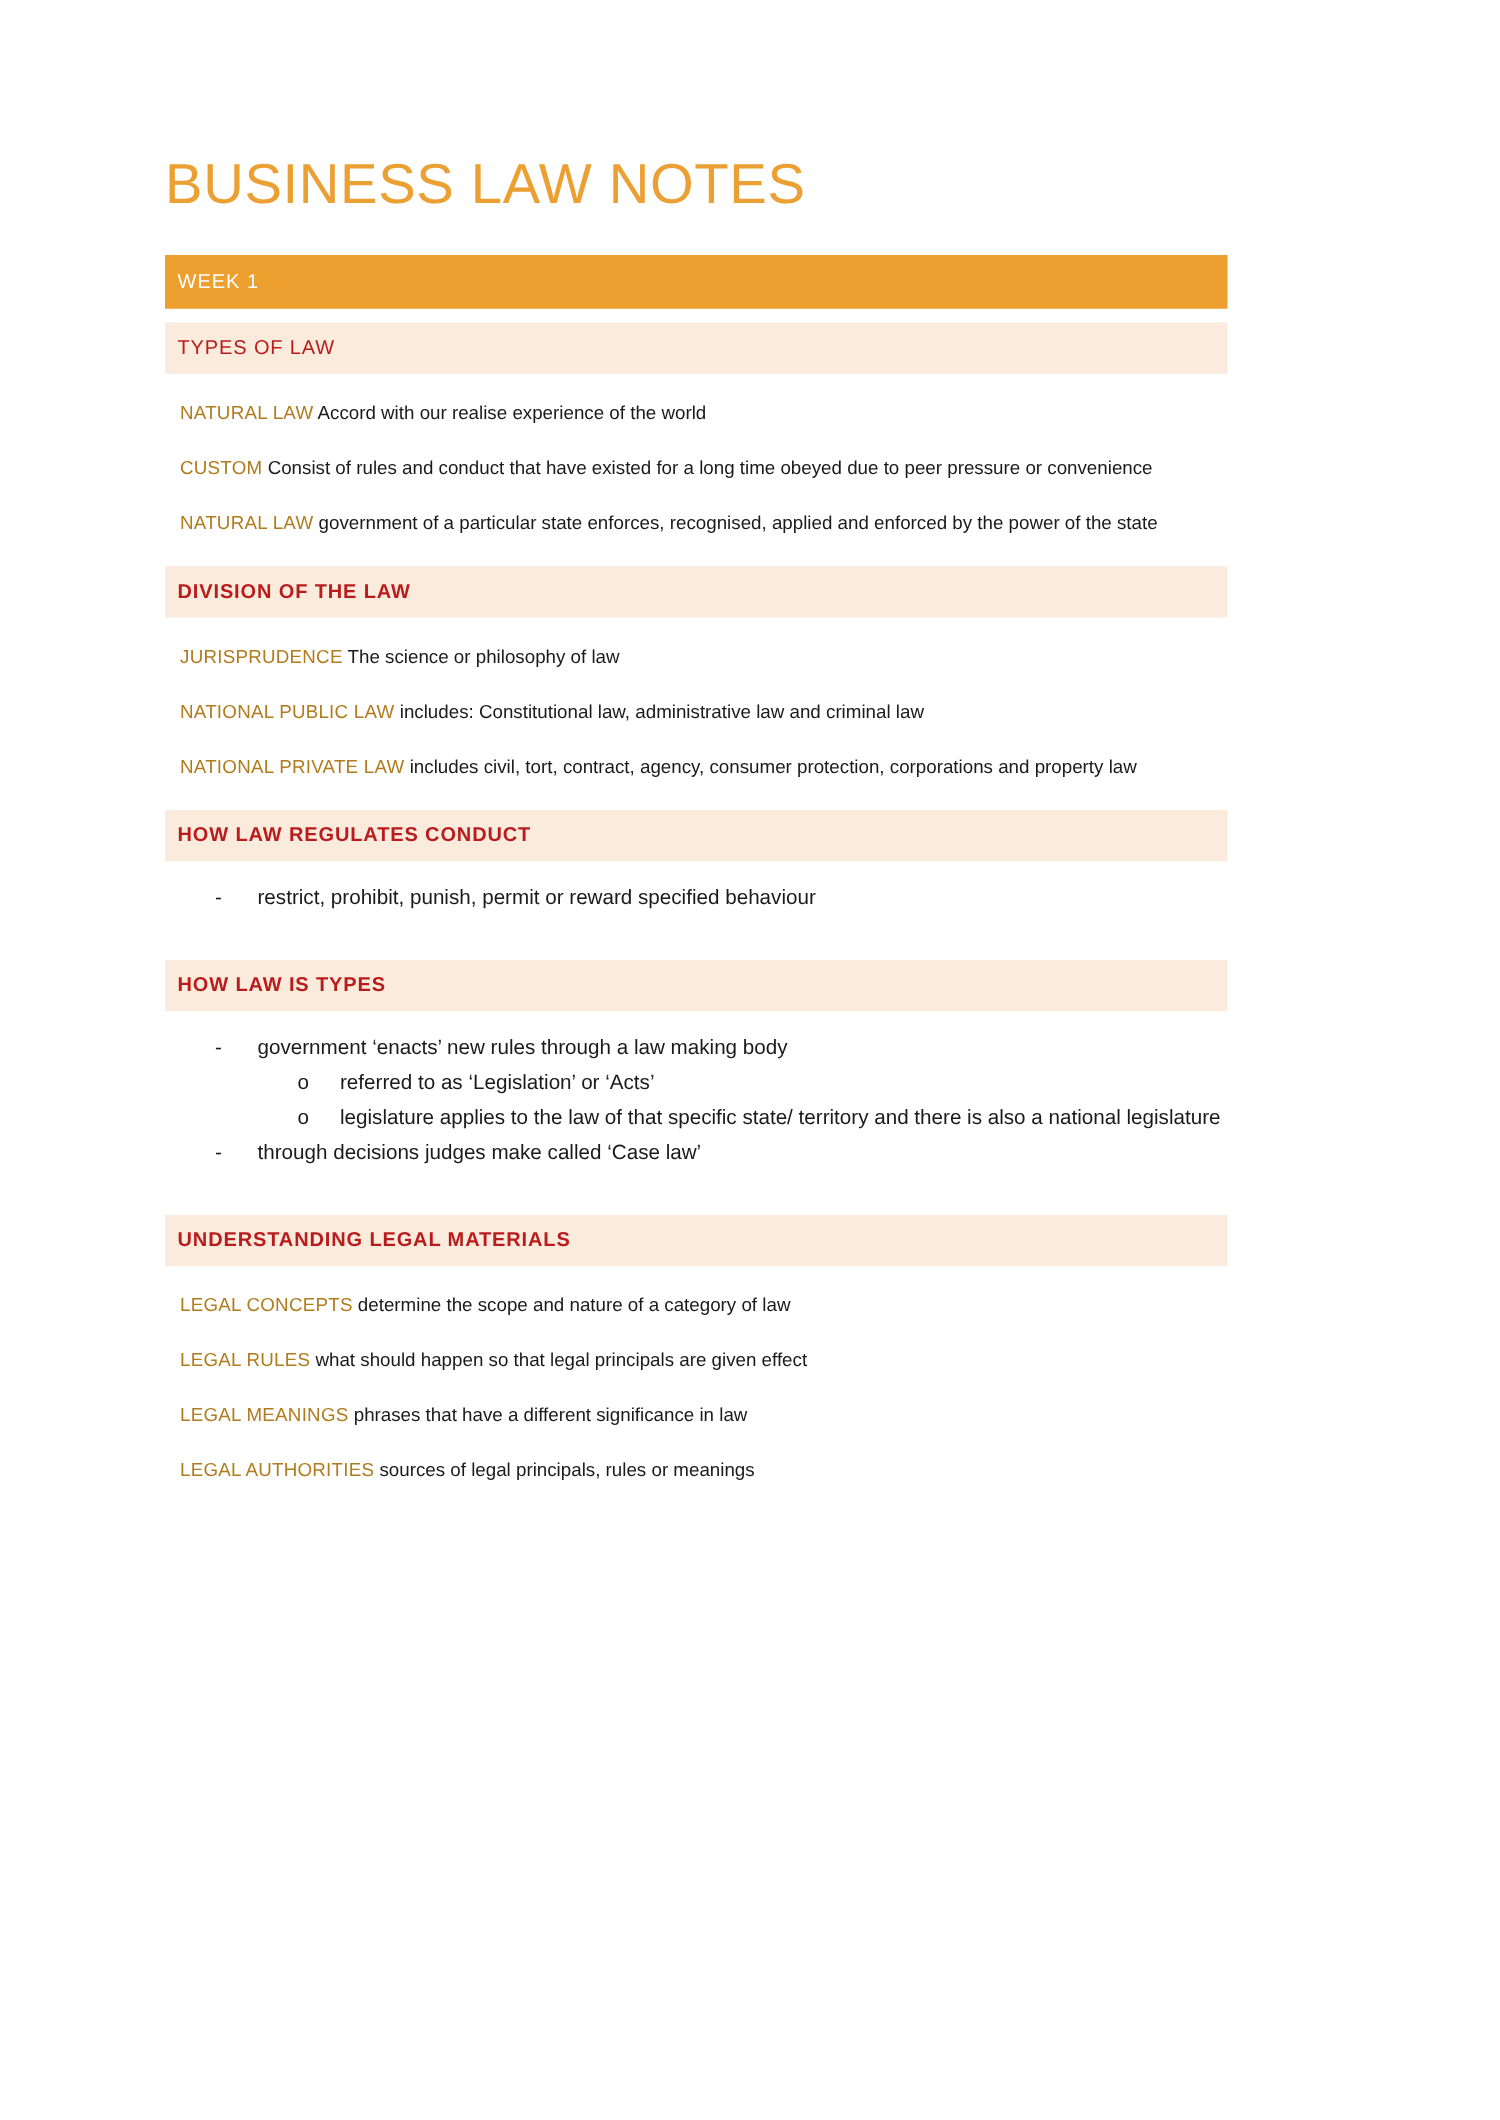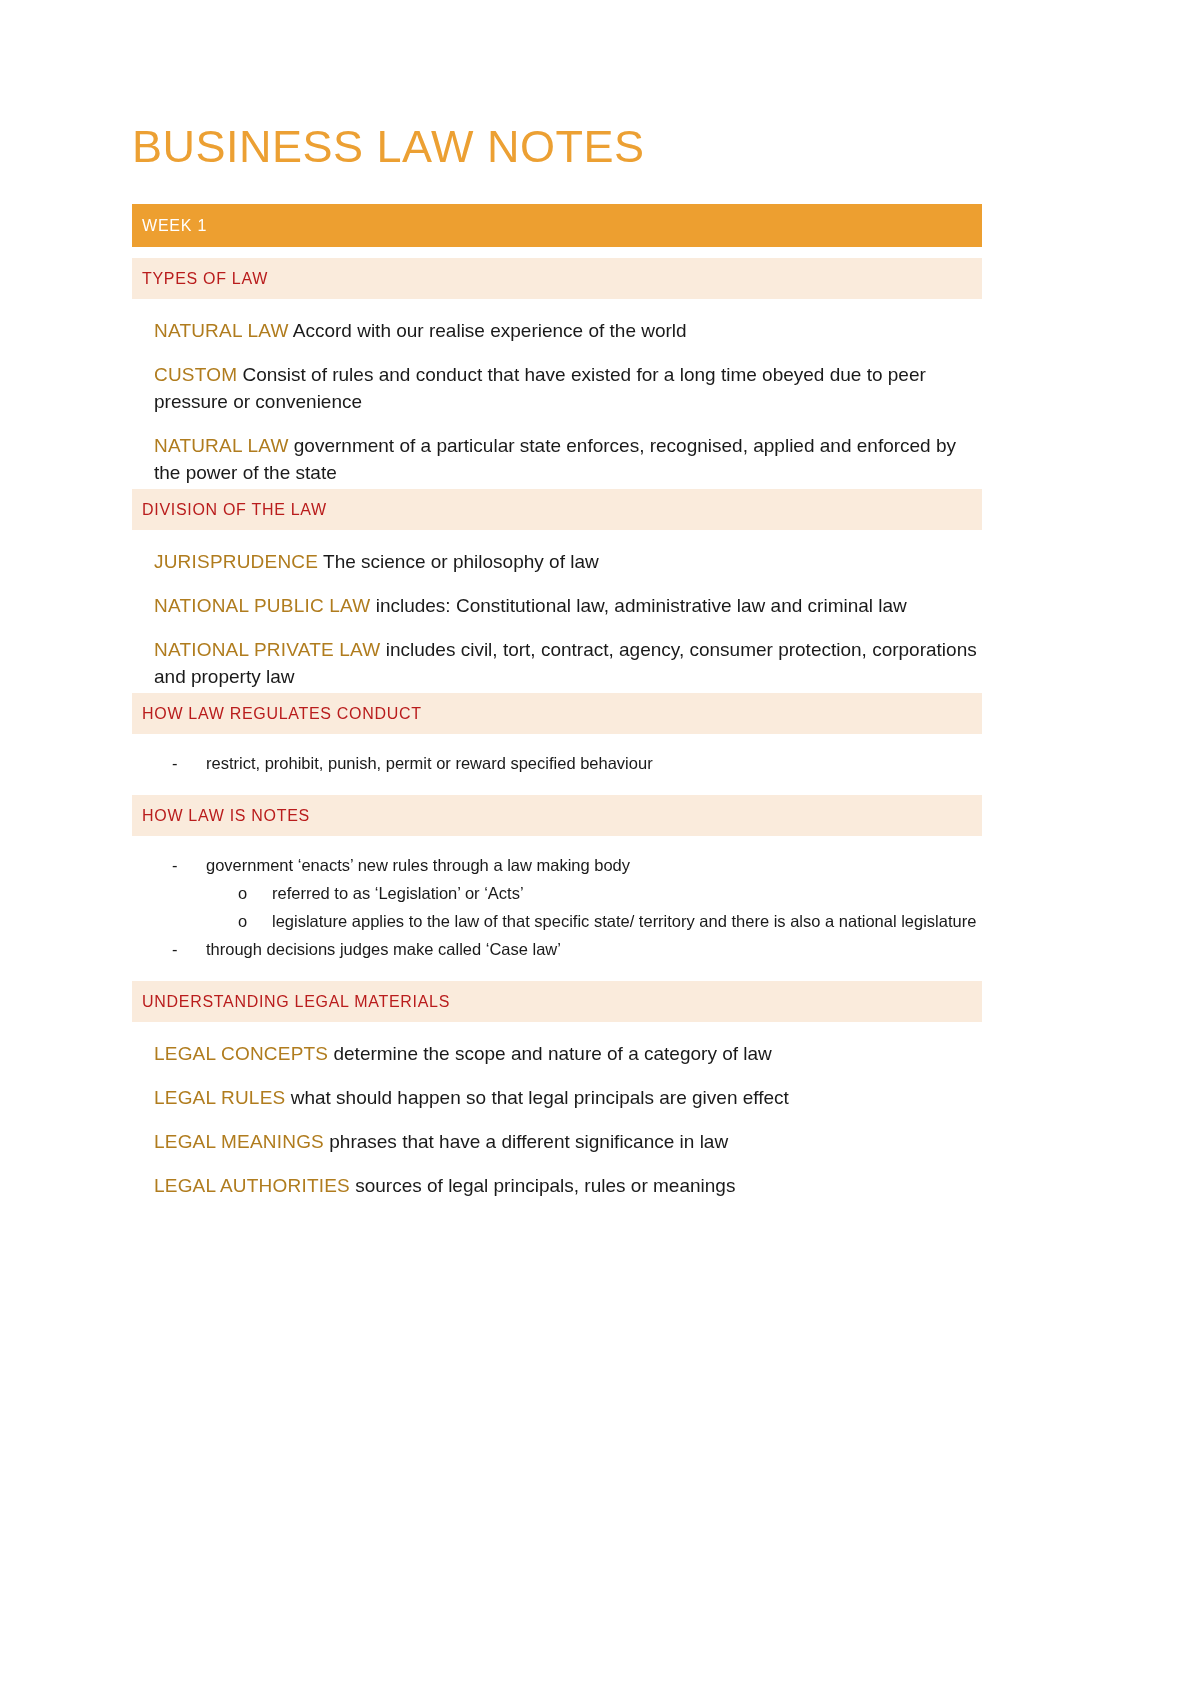--- a/index.html
+++ b/index.html
@@ -60,24 +60,24 @@
     font-size: 16px;
     letter-spacing: 0.7px;
     line-height: 19px;
     padding: 11px 0 11px 10px;
     margin: 0;
     font-weight: 400;
   }
 
   
   .para {
-    font-size: 19px;
+    font-size: 15px;
     line-height: 27px;
     color: #1a1a1a;
-    margin: 17px 0 0 22px;
+    margin: 17px 0 0 12px;
     max-width: 845px;
   }
   .para.first { margin-top: 18px; }
   .term {
     color: #B07C1E;
     letter-spacing: 0.2px;
   }
 
   
   .blist {
@@ -99,21 +99,21 @@
     width: 34px;
     color: #1a1a1a;
   }
   .marker.dash { width: 34px; }
   .marker.circ { width: 34px; }
   .btext { flex: 1 1 auto; }
 
   .spacer-after-list { height: 14px; }
 
   
-  .gap-before-bar { margin-top: 3px; }
+  .gap-before-bar { margin-top: 21px; font-weight: bold; }
 </style>
 </head>
 <body>
 
 <div class="page">
   <div class="content">
 
     <h1 class="doc-title">BUSINESS LAW NOTES</h1>
 
     <div class="week-bar">WEEK 1</div>
@@ -135,21 +135,21 @@
           <div class="section-bar gap-before-bar">HOW LAW REGULATES CONDUCT</div>
           <div class="blist">
             <div class="bullet-row lvl1">
               <span class="marker dash">-</span>
               <span class="btext">restrict, prohibit, punish, permit or reward specified behaviour</span>
             </div>
           </div>
           <div class="spacer-after-list"></div>
         </div>
         <div>
-          <div class="section-bar gap-before-bar">HOW LAW IS NOTES</div>
+          <div class="section-bar gap-before-bar">HOW LAW IS TYPES</div>
           <div class="blist">
             <div class="bullet-row lvl1">
               <span class="marker dash">-</span>
               <span class="btext">government ‘enacts’ new rules through a law making body</span>
             </div>
             <div class="bullet-row lvl2">
               <span class="marker circ">o</span>
               <span class="btext">referred to as ‘Legislation’ or ‘Acts’</span>
             </div>
             <div class="bullet-row lvl2">

